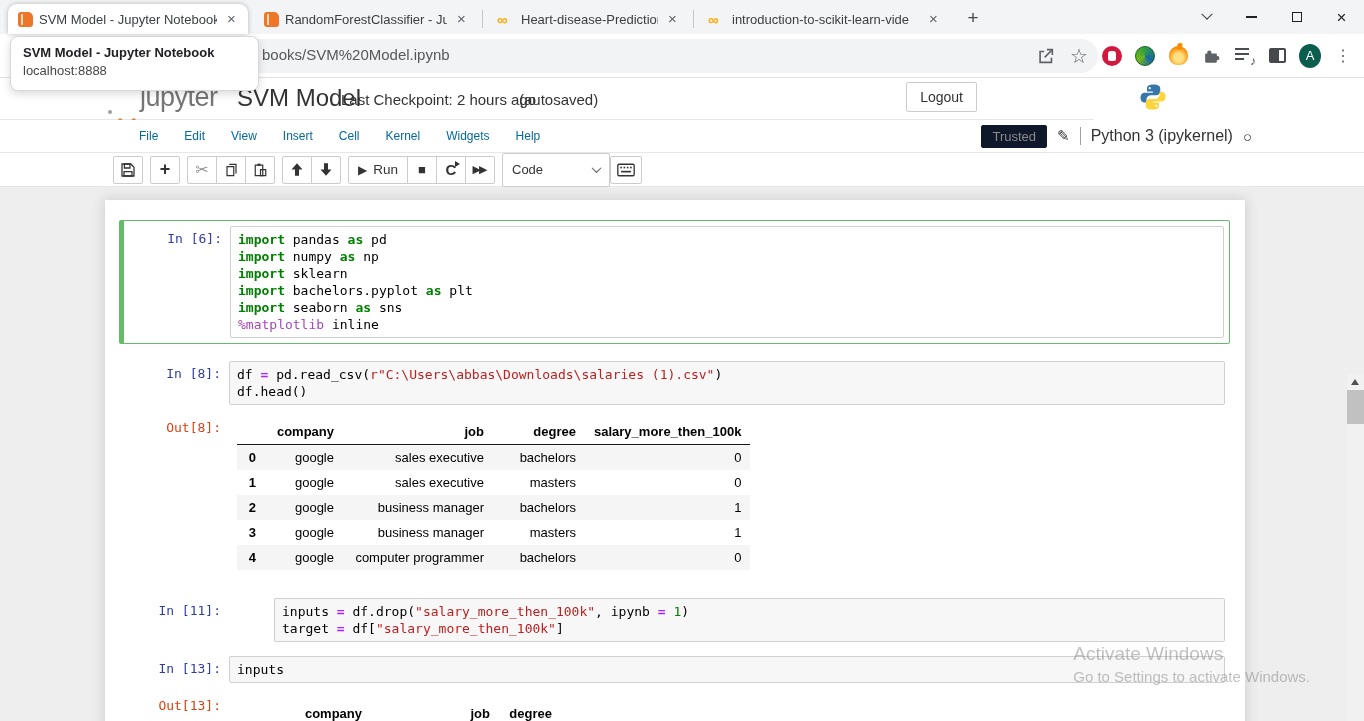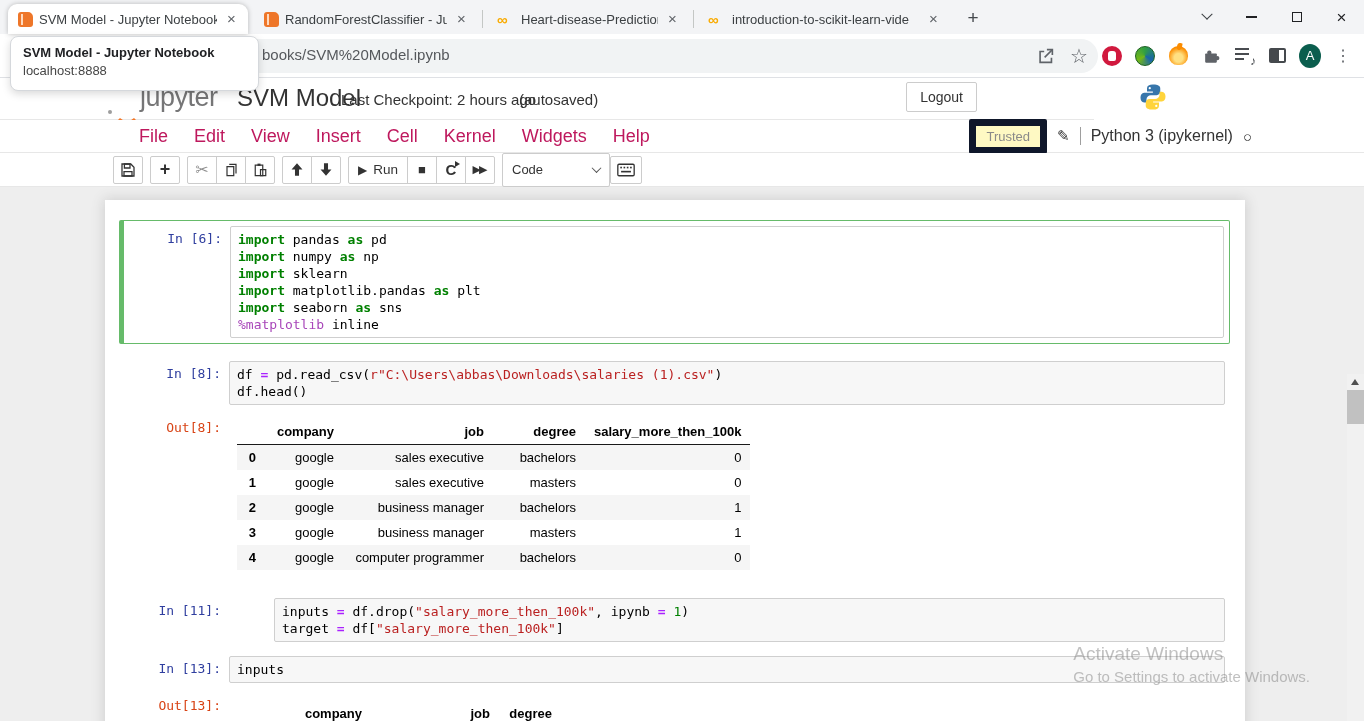--- a/index.html
+++ b/index.html
@@ -81,24 +81,24 @@
   .jtitle { position:absolute; left:237px; top:6px; font-size:24px; color:#333; }
   .jcheckpoint { position:absolute; left:341px; top:13px; font-size:15px; color:#333; }
   .jautosaved { position:absolute; left:519px; top:13px; font-size:15px; color:#333; }
   .pylogo { position:absolute; left:1138px; top:4px; }
   .logoutbtn { position:absolute; right:117px; top:4px; padding:6px 13px; font-size:14px; color:#333;
                background:#fff; border:1px solid #ccc; border-radius:2px; }
 
   
   .menubar { position:absolute; left:0; top:120px; width:1364px; height:33px; background:#fff;
              border-bottom:1px solid #e7e7e7; display:flex; align-items:center; padding-left:126px; }
-  .menuitem { padding:0 13px; font-size:18px; color:#be185d; }
+  .menuitem { padding:0 13px; font-size:12px; color:#0369a1; }
   .menu-right { position:absolute; right:112px; top:0; height:32px; display:flex; align-items:center; gap:10px; }
-  .trustedbtn { font-size:13px; color:#8a8a8a; border:7px solid #0f172a; border-radius:2px;
-                padding:3px 10px; background:#fef9c3; }
+  .trustedbtn { font-size:13px; color:#8a8a8a; border:1px solid #0f172a; border-radius:2px;
+                padding:3px 10px; background:#0f172a; }
   .pencil { font-size:15px; color:#333; }
   .vsep { width:1px; height:18px; background:#9e9e9e; }
   .kernelname { font-size:16px; color:#333; }
   .kernelcirc { font-size:15px; color:#333; }
 
   
   .jtoolbar { position:absolute; left:0; top:153px; width:1364px; height:34px; background:#fff;
               border-bottom:1px solid #e7e7e7; display:flex; align-items:center; padding-left:113px; }
   .btn { height:28px; min-width:30px; background:#fff; border:1px solid #ccc; border-radius:2px;
          display:flex; align-items:center; justify-content:center; color:#333; padding:0 6px; }
@@ -378,21 +378,21 @@
 
   <div class="site">
     <div class="nbcontainer">
 
       <div class="cellrow sel">
         <div class="prompt in">In [6]:</div>
         <div class="input-area">
             <div class="cm-line"><span class="tok-k">import</span><span class="tok-p"> pandas </span><span class="tok-k">as</span><span class="tok-p"> pd</span></div>
             <div class="cm-line"><span class="tok-k">import</span><span class="tok-p"> numpy </span><span class="tok-k">as</span><span class="tok-p"> np</span></div>
             <div class="cm-line"><span class="tok-k">import</span><span class="tok-p"> sklearn</span></div>
-            <div class="cm-line"><span class="tok-k">import</span><span class="tok-p"> matplotlib.pandas </span><span class="tok-k">as</span><span class="tok-p"> plt</span></div>
+            <div class="cm-line"><span class="tok-k">import</span><span class="tok-p"> bachelors.pyplot </span><span class="tok-k">as</span><span class="tok-p"> plt</span></div>
             <div class="cm-line"><span class="tok-k">import</span><span class="tok-p"> seaborn </span><span class="tok-k">as</span><span class="tok-p"> sns</span></div>
             <div class="cm-line"><span class="tok-m">%matplotlib</span><span class="tok-p"> inline</span></div>
           </div>
       </div>
 
       <div class="cellrow gap12">
         <div class="prompt in">In [8]:</div>
         <div class="input-area">
             <div class="cm-line"><span class="tok-p">df </span><span class="tok-o">=</span><span class="tok-p"> pd.read_csv(</span><span class="tok-s">r"C:\Users\abbas\Downloads\salaries (1).csv"</span><span class="tok-p">)</span></div>
             <div class="cm-line"><span class="tok-p">df.head()</span></div>

